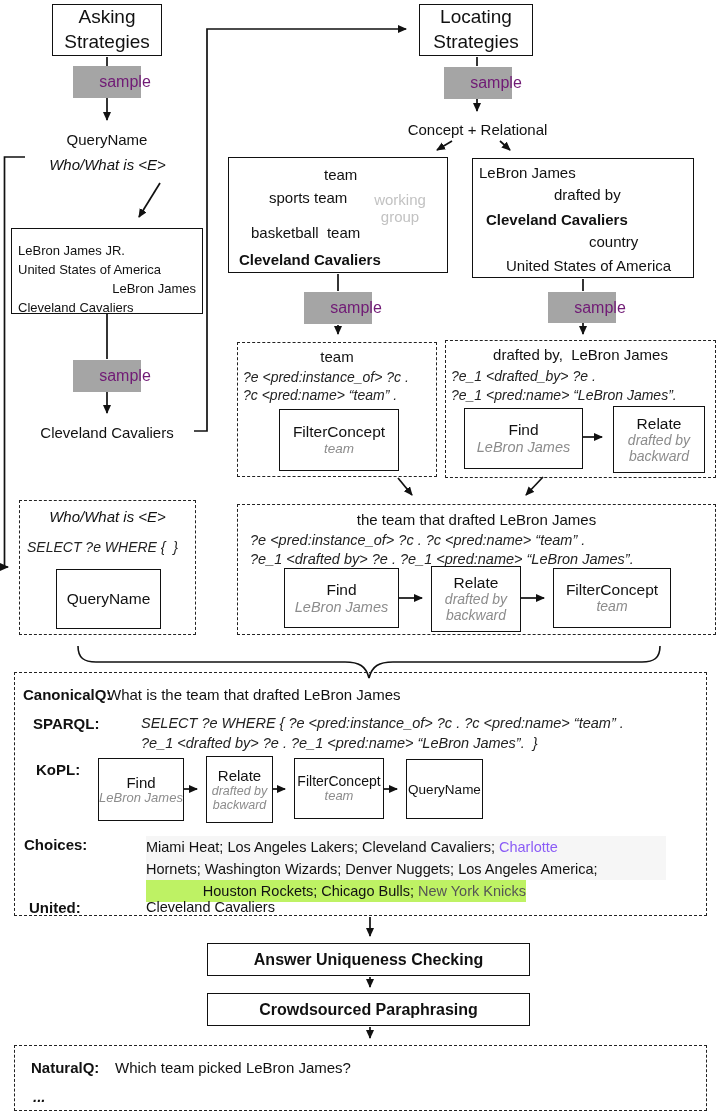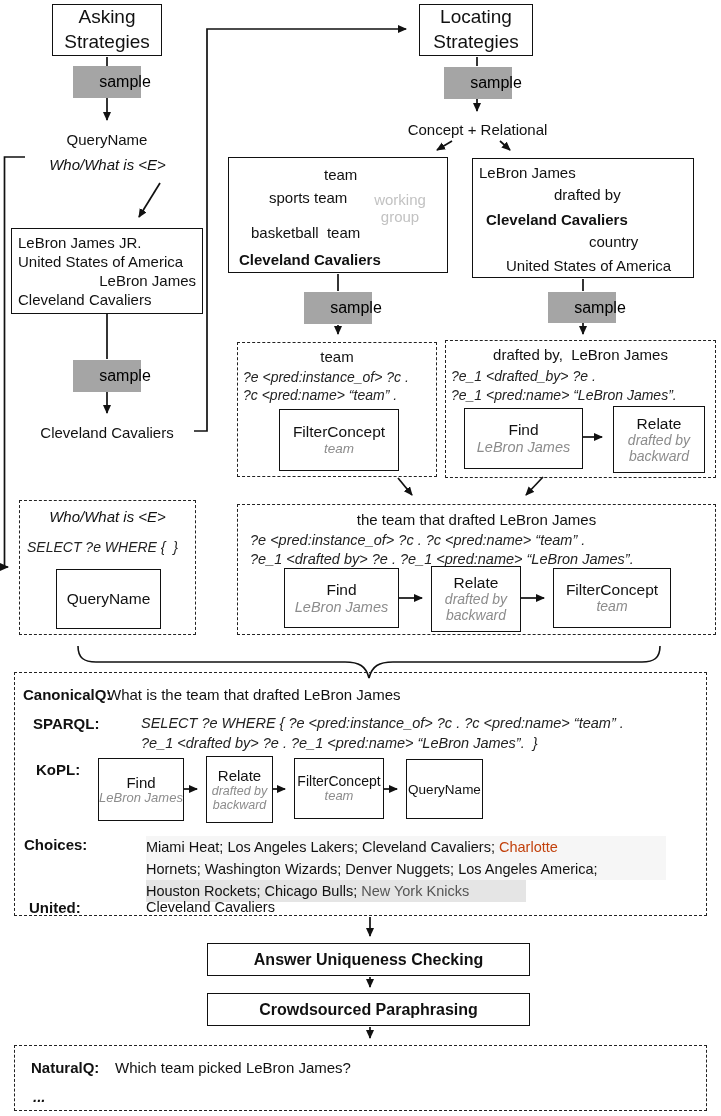--- a/index.html
+++ b/index.html
@@ -3,21 +3,21 @@
 <meta charset="utf-8">
 <style>
   html,body{margin:0;padding:0;background:#fff;}
   #canvas{
     position:relative;width:721px;height:1116px;background:#ffffff;
     font-family:"Liberation Sans","DejaVu Sans",sans-serif;color:#111;overflow:hidden;
   }
   .abs{position:absolute;box-sizing:border-box;}
   .box{border:1.6px solid #111;background:#fff;}
   .dashedbox{border:1.6px dashed #222;background:transparent;}
-  .samplebox{background:#a5a5a5;color:#000000;display:flex;align-items:center;justify-content:center;
+  .samplebox{background:#a5a5a5;color:#701a75;display:flex;align-items:center;justify-content:center;
     font-size:16px;padding-left:36px;}
   .titlebox{display:flex;align-items:center;justify-content:center;text-align:center;
     font-weight:normal;font-size:19px;line-height:1.3;white-space:pre-line;}
   .opbox{border:1.5px solid #111;background:#fff;display:flex;flex-direction:column;
     align-items:center;justify-content:center;text-align:center;}
   .op-name{font-size:15.5px;color:#111;}
   .op-arg{font-size:13.5px;font-style:italic;color:#8c8c8c;white-space:pre-line;line-height:1.12;}
   .sparql{font-style:italic;font-size:14px;color:#222;white-space:pre;}
   .lbl{font-weight:bold;font-size:15px;}
   .ctext{font-size:14.5px;}
@@ -81,21 +81,21 @@
 
   <div class="abs layer box titlebox" style="left:52px;top:4px;width:110px;height:52px;">Asking
 Strategies</div>
 
   <div class="abs layer samplebox" style="left:73px;top:66px;width:68px;height:32px;">sample</div>
 
   <div class="abs layer center" style="left:32px;top:131px;width:150px;font-size:15px;">QueryName</div>
 
   <div class="abs layer center" style="left:25px;top:156px;width:165px;font-size:15px;font-style:italic;">Who/What is &lt;E&gt;</div>
 
-  <div class="abs layer box" style="left:11px;top:228px;width:192px;height:86px;padding:4px 6px;font-size:15px;line-height:19px;">
+  <div class="abs layer box" style="left:11px;top:228px;width:192px;height:86px;padding:12px 6px;font-size:13px;line-height:19px;">
     <div>LeBron James JR.</div>
     <div>United States of America</div>
     <div class="center" style="text-align:right;">LeBron James</div>
     <div>Cleveland Cavaliers</div>
   </div>
 
   <div class="abs layer samplebox" style="left:73px;top:360px;width:68px;height:32px;">sample</div>
 
   <div class="abs layer center" style="left:22px;top:424px;width:170px;font-size:15px;">Cleveland Cavaliers</div>
 
@@ -199,23 +199,23 @@
     </div>
     <div class="abs opbox" style="left:279px;top:85px;width:90px;height:61px;">
       <div class="op-name" style="font-size:14px;">FilterConcept</div>
       <div class="op-arg" style="font-size:13px;">team</div>
     </div>
     <div class="abs opbox" style="left:391px;top:86px;width:77px;height:60px;">
       <div class="op-name" style="font-size:13.5px;">QueryName</div>
     </div>
 
     <span class="abs lbl" style="left:9px;top:163px;">Choices:</span>
-    <div class="abs ctext" style="left:131px;top:163px;width:520px;line-height:22px;background:#f6f6f6;"><span>Miami Heat; Los Angeles Lakers; Cleveland Cavaliers; </span><span style="color:#c2410c;">Charlotte</span></div>
+    <div class="abs ctext" style="left:131px;top:163px;width:520px;line-height:22px;background:#f6f6f6;"><span>Miami Heat; Los Angeles Lakers; Cleveland Cavaliers; </span><span style="color:#8b5cf6;">Charlotte</span></div>
     <div class="abs ctext" style="left:131px;top:185px;width:520px;line-height:22px;background:#f6f6f6;"><span>Hornets; Washington Wizards; Denver Nuggets; Los Angeles America;</span></div>
-    <div class="abs ctext" style="left:131px;top:207px;width:380px;line-height:22px;background:#e5e5e5;"><span>Houston Rockets; Chicago Bulls; </span><span style="color:#555;">New York Knicks</span></div>
+    <div class="abs ctext" style="left:131px;top:207px;width:380px;line-height:22px;background:#bef264;text-align:right;"><span>Houston Rockets; Chicago Bulls; </span><span style="color:#555;">New York Knicks</span></div>
 
     <span class="abs lbl" style="left:14px;top:226px;">United:</span>
     <span class="abs ctext" style="left:131px;top:226px;">Cleveland Cavaliers</span>
   </div>
 
   <div class="abs layer box" style="left:207px;top:943px;width:323px;height:33px;display:flex;align-items:center;justify-content:center;font-weight:bold;font-size:16px;">Answer Uniqueness Checking</div>
 
   <div class="abs layer dashedbox" style="left:14px;top:1045px;width:693px;height:66px;">
     <span class="abs lbl" style="left:16px;top:13px;">NaturalQ:</span>
     <span class="abs" style="left:100px;top:13px;font-size:15px;">Which team picked LeBron James?</span>

